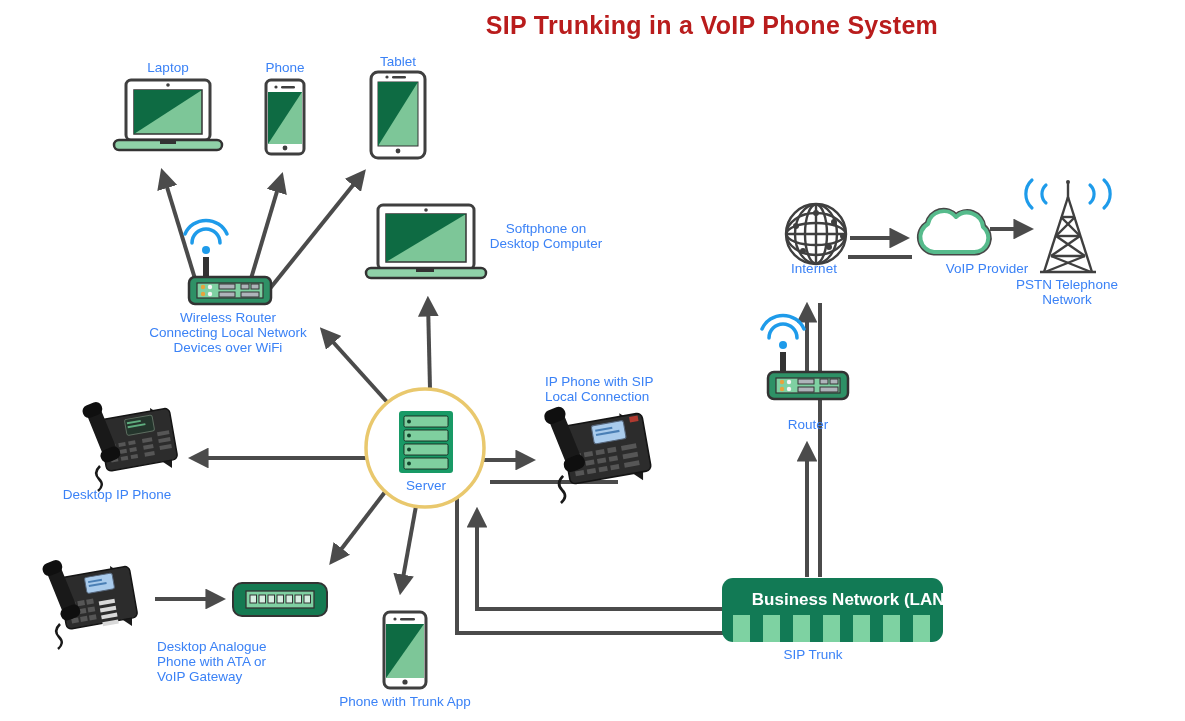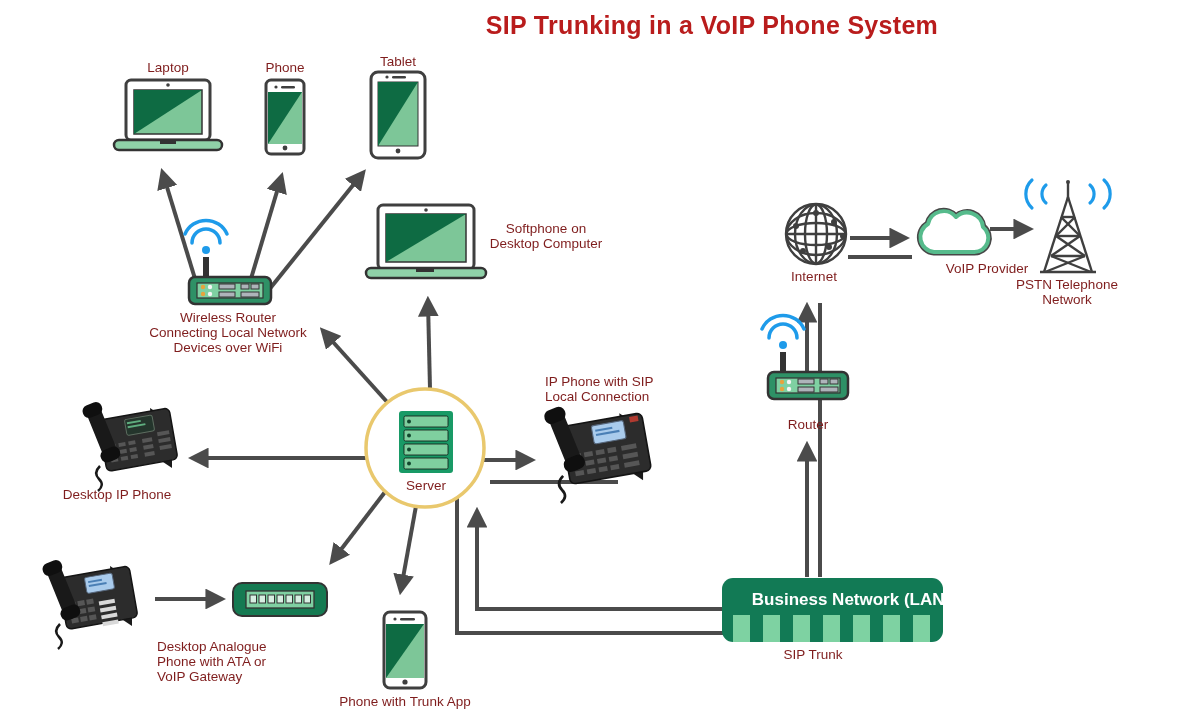--- a/index.html
+++ b/index.html
@@ -1,21 +1,21 @@
 <!DOCTYPE html>
 <html><head>
 <meta charset="utf-8">
 <style>
   html,body{margin:0;padding:0;background:#ffffff;}
   .canvas{
     position:relative;width:1185px;height:721px;background:#ffffff;overflow:hidden;
     font-family:"Liberation Sans", sans-serif;color:#3d3d3d;
   }
   .diagram-svg{position:absolute;left:0;top:0;}
-  .lbl{position:absolute;font-size:13.5px;line-height:15px;white-space:nowrap;color:#7f1d1d;}
+  .lbl{position:absolute;font-size:13.5px;line-height:15px;white-space:nowrap;color:#3b82f6;}
   .ctr{transform:translateX(-50%);text-align:center;}
   .title{
     position:absolute;left:667px;top:11px;transform:translateX(-50%);
     font-size:25px;font-weight:bold;color:#b91c1c;white-space:nowrap;letter-spacing:.3px;margin-left:45px;
   }
   .lan-label{
     position:absolute;left:833px;top:590px;transform:translateX(-50%);
     font-size:17px;font-weight:bold;color:#ffffff;white-space:nowrap;padding-left:36px;
   }
 </style>
@@ -359,21 +359,21 @@
   <div class="lbl ctr" style="left:117px;top:487px">Desktop IP Phone</div>
 
   <div class="lbl" style="left:157px;top:639px">
     <div>Desktop Analogue</div>
     <div>Phone with ATA or</div>
     <div>VoIP Gateway</div>
   </div>
 
   <div class="lbl ctr" style="left:405px;top:694px">Phone with Trunk App</div>
 
-  <div class="lbl ctr" style="left:814px;top:269px">Internet</div>
+  <div class="lbl ctr" style="left:814px;top:261px">Internet</div>
   <div class="lbl ctr" style="left:987px;top:261px">VoIP Provider</div>
 
   <div class="lbl ctr" style="left:1067px;top:277px">
     <div>PSTN Telephone</div>
     <div>Network</div>
   </div>
 
   <div class="lbl ctr" style="left:808px;top:417px">Router</div>
 
   <div class="lan-label">Business Network (LAN)</div>

